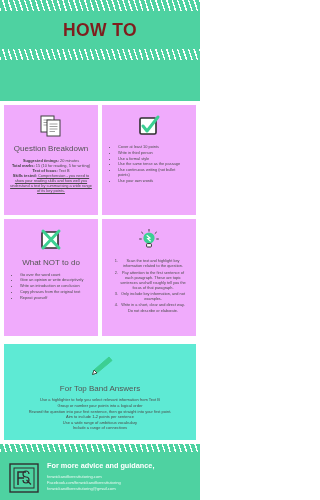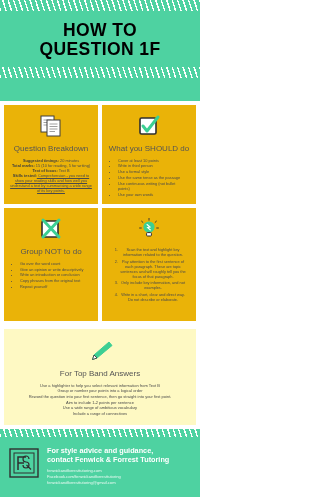--- a/index.html
+++ b/index.html
@@ -22,40 +22,40 @@
     height:11px;
     width:100%;
     background-image:repeating-linear-gradient(
       72deg,
       #ffffff 0px, #ffffff 1.4px,
       rgba(255,255,255,0) 1.4px, rgba(255,255,255,0) 5.2px);
     background-color:#4ed2a1;
   }
   .header-title {
     text-align:center;
-    color:#000000;
+    color:#7f1d1d;
     font-weight:bold;
     font-size:17.5px;
     line-height:18.5px;
     letter-spacing:0.4px;
     padding:10px 6px 9px 6px;
   }
 
   
   .grid {
     display:flex;
     flex-wrap:wrap;
     gap:4px;
     padding:4px;
     background:#ffffff;
   }
   .card {
     width:94px;
-    background:#eab308;
-    padding:6px 5px 7px 5px;
+    background:#f0abfc;
+    padding:6px 5px 22px 5px;
     display:flex;
     flex-direction:column;
     align-items:center;
   }
   .card-tall { min-height:96px; }
   .card-tall2 { min-height:113px; }
 
   .icon-wrap {
     height:30px; display:flex; align-items:center;
     justify-content:center; margin-bottom:3px;
@@ -85,21 +85,21 @@
     padding-right:4px;
     width:100%;
   }
   ul.bul li { margin-bottom:0.7px; }
   ol.num { padding-left:12px; text-align:center; }
   ol.num li { margin-bottom:1.2px; }
 
   
   .topband {
     margin:4px;
-    background:#fef9c3;
+    background:#5eead4;
     padding:7px 6px 9px 6px;
     display:flex; flex-direction:column; align-items:center;
   }
   .topband .card-title { font-size:8px; margin-bottom:4px; }
   .tb-line {
     font-size:4px;
     line-height:5.6px;
     color:#4a4a4a;
     text-align:center;
   }
@@ -138,21 +138,20 @@
 </style>
 </head>
 <body>
 
 <div class="page">
 
   <div class="header">
     <div class="stripes"></div>
     <div class="header-title">
       <div>HOW TO</div>
-      <div>QUESTION 1F</div>
     </div>
     <div class="stripes"></div>
   </div>
 
   <div class="grid">
 
     <div class="card card-tall">
       <div class="icon-wrap">
         <svg width="26" height="26" viewBox="0 0 26 26">
           <rect x="3" y="3" width="13" height="16" fill="#fff" stroke="#3f3f3f" stroke-width="1"></rect>
@@ -183,40 +182,39 @@
       </div>
     </div>
 
     <div class="card card-tall">
       <div class="icon-wrap">
         <svg width="26" height="26" viewBox="0 0 26 26">
           <rect x="4" y="5" width="16" height="16" rx="1.5" fill="#fff" stroke="#2f2f2f" stroke-width="1.6"></rect>
           <path d="M7 13 L11 18 L22 4" fill="none" stroke="#3ccf93" stroke-width="3" stroke-linecap="round" stroke-linejoin="round"></path>
         </svg>
       </div>
-      <div class="card-title">What you SHOULD do</div>
       <ul class="bul">
         <li>Cover at least 10 points</li>
         <li>Write in third person</li>
         <li>Use a formal style</li>
         <li>Use the same tense as the passage</li>
         <li>Use continuous writing (not bullet points)</li>
         <li>Use your own words</li>
       </ul>
     </div>
 
     <div class="card card-tall2">
       <div class="icon-wrap">
         <svg width="26" height="26" viewBox="0 0 26 26">
           <rect x="4" y="5" width="16" height="16" rx="1.5" fill="#fff" stroke="#2f2f2f" stroke-width="1.6"></rect>
           <path d="M5 4 L21 21" fill="none" stroke="#3ccf93" stroke-width="3" stroke-linecap="round"></path>
           <path d="M21 4 L5 21" fill="none" stroke="#3ccf93" stroke-width="3" stroke-linecap="round"></path>
         </svg>
       </div>
-      <div class="card-title">Group NOT to do</div>
+      <div class="card-title">What NOT to do</div>
       <ul class="bul">
         <li>Go over the word count</li>
         <li>Give an opinion or write descriptively</li>
         <li>Write an introduction or conclusion</li>
         <li>Copy phrases from the original text</li>
         <li>Repeat yourself</li>
       </ul>
     </div>
 
     <div class="card card-tall2">
@@ -266,22 +264,21 @@
         <svg width="30" height="30" viewBox="0 0 30 30">
           <rect x="1" y="1" width="28" height="28" fill="none" stroke="#2f2f2f" stroke-width="1.4"></rect>
           <rect x="5" y="5" width="20" height="20" fill="none" stroke="#2f2f2f" stroke-width="1"></rect>
           <path d="M9 22 L9 9 L17 9" fill="none" stroke="#2f2f2f" stroke-width="1.5"></path>
           <line x1="9" y1="15" x2="15" y2="15" stroke="#2f2f2f" stroke-width="1.5"></line>
           <path d="M20 11 a3 3 0 1 0 -3 3 a3 3 0 1 1 -3 3 M17.5 17 L22 21.5" fill="none" stroke="#2f2f2f" stroke-width="1.2"></path>
         </svg>
       </div>
       <div>
         <div class="footer-head">
-          <div>For style advice and guidance,</div>
-          <div>contact Fenwick &amp; Forrest Tutoring</div>
+          <div>For more advice and guidance,</div>
         </div>
         <div class="footer-contact">fenwickandforresttutoring.com</div>
         <div class="footer-contact">Facebook.com/fenwickandforresttutoring</div>
         <div class="footer-contact">fenwickandforresttutoring@gmail.com</div>
       </div>
     </div>
   </div>
 
 </div>
 

